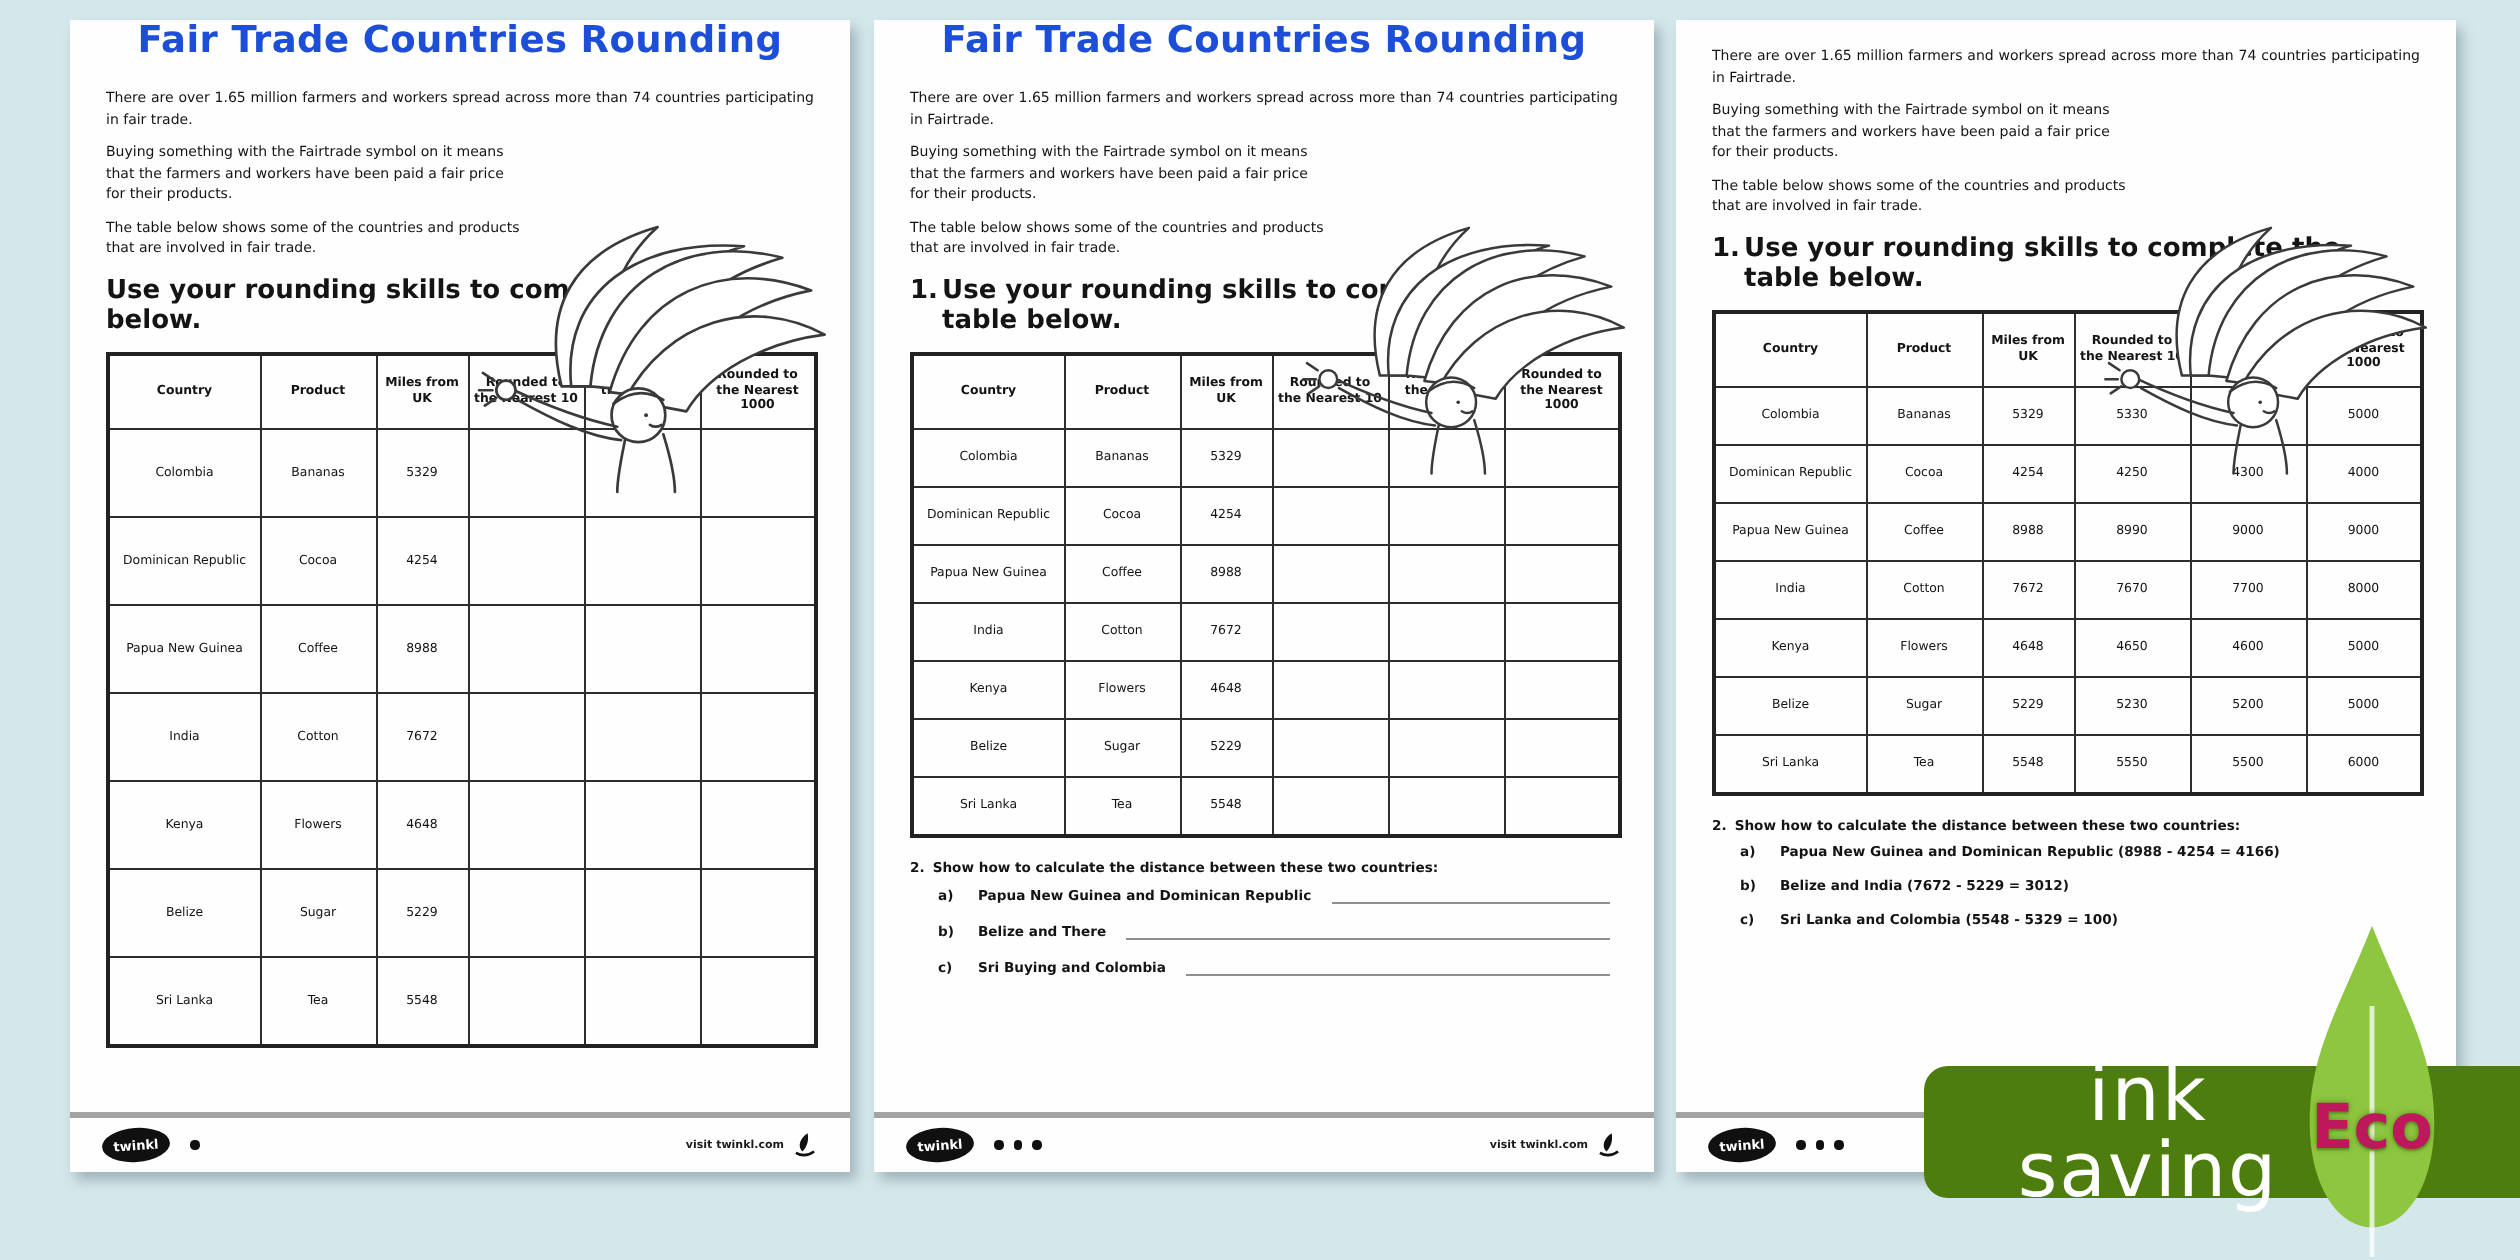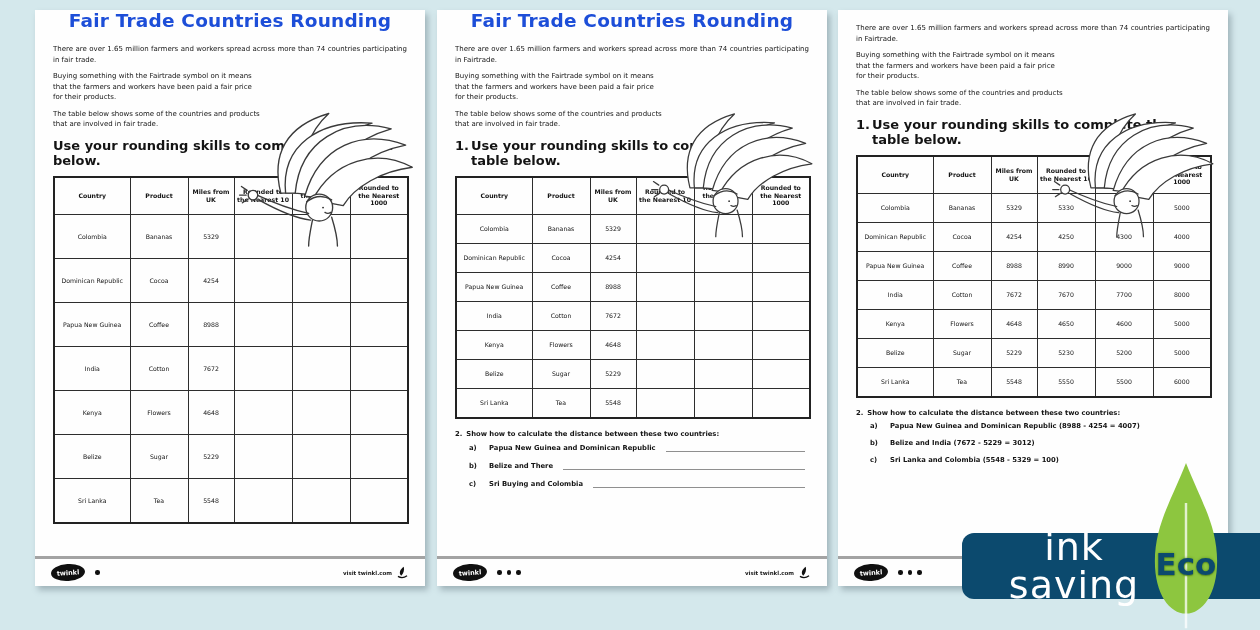--- a/index.html
+++ b/index.html
@@ -41,25 +41,25 @@
   .footer{position:absolute;left:0;right:0;bottom:0;height:30px;border-top:3px solid #a3a3a3;
           display:flex;align-items:center;justify-content:space-between;padding:0 16px;box-sizing:border-box;}
   .foot-left{display:flex;align-items:center;gap:10px;}
   .twinkl-blob{background:#101010;color:#fff;border-radius:50%;width:34px;height:17px;
           display:flex;align-items:center;justify-content:center;font-size:6.5px;font-weight:700;transform:rotate(-4deg);}
   .dots{display:flex;gap:5px;}
   .dot{width:4.5px;height:4.5px;border-radius:50%;background:#101010;}
   .foot-right{display:flex;align-items:center;gap:4px;}
   .visit{font-size:5.5px;font-weight:700;color:#1b1b1b;}
 
-  .eco-banner{position:absolute;left:962px;top:533px;width:298px;height:66px;background:#0c4a6e;
+  .eco-banner{position:absolute;left:962px;top:533px;width:298px;height:66px;background:#4d7c0f;
           border-radius:12px 0 0 12px;z-index:5;display:flex;align-items:center;}
   .ink-saving{color:#fff;font-size:38px;font-weight:400;letter-spacing:1px;margin-left:22px;width:180px;text-align:center;line-height:1;}
   .eco-leaf{position:absolute;left:1144px;top:458px;width:84px;height:172px;z-index:6;}
-  .eco-word{position:absolute;left:1146px;top:546px;width:80px;text-align:center;z-index:7;color:#0c4a6e;
+  .eco-word{position:absolute;left:1146px;top:546px;width:80px;text-align:center;z-index:7;color:#be185d;
           font-size:31px;font-weight:800;text-shadow:0 0 3px #5d8f22,0 1px 1px #5d8f22;}
 </style>
 </head>
 <body>
 
 <div class="stage">
 
   <div class="page page-1">
     <div class="ws-title">Fair Trade Countries Rounding</div>
     <div class="intro">
@@ -455,21 +455,21 @@
     </table>
     <div class="q2">
       <div class="q2-head">
         <span>2.</span>
         <span>Show how to calculate the distance between these two countries:</span>
       </div>
       <div class="q2-items">
 
       <div class="q2-item no-line">
           <span class="q2-label">a)</span>
-          <span class="q2-text">Papua New Guinea and Dominican Republic (8988 - 4254 = 4007)</span>
+          <span class="q2-text">Papua New Guinea and Dominican Republic (8988 - 4254 = 4166)</span>
 
         </div>
           <div class="q2-item no-line">
           <span class="q2-label">b)</span>
           <span class="q2-text">Belize and India (7672 - 5229 = 3012)</span>
 
         </div>
           <div class="q2-item no-line">
           <span class="q2-label">c)</span>
           <span class="q2-text">Sri Lanka and Colombia (5548 - 5329 = 100)</span>

